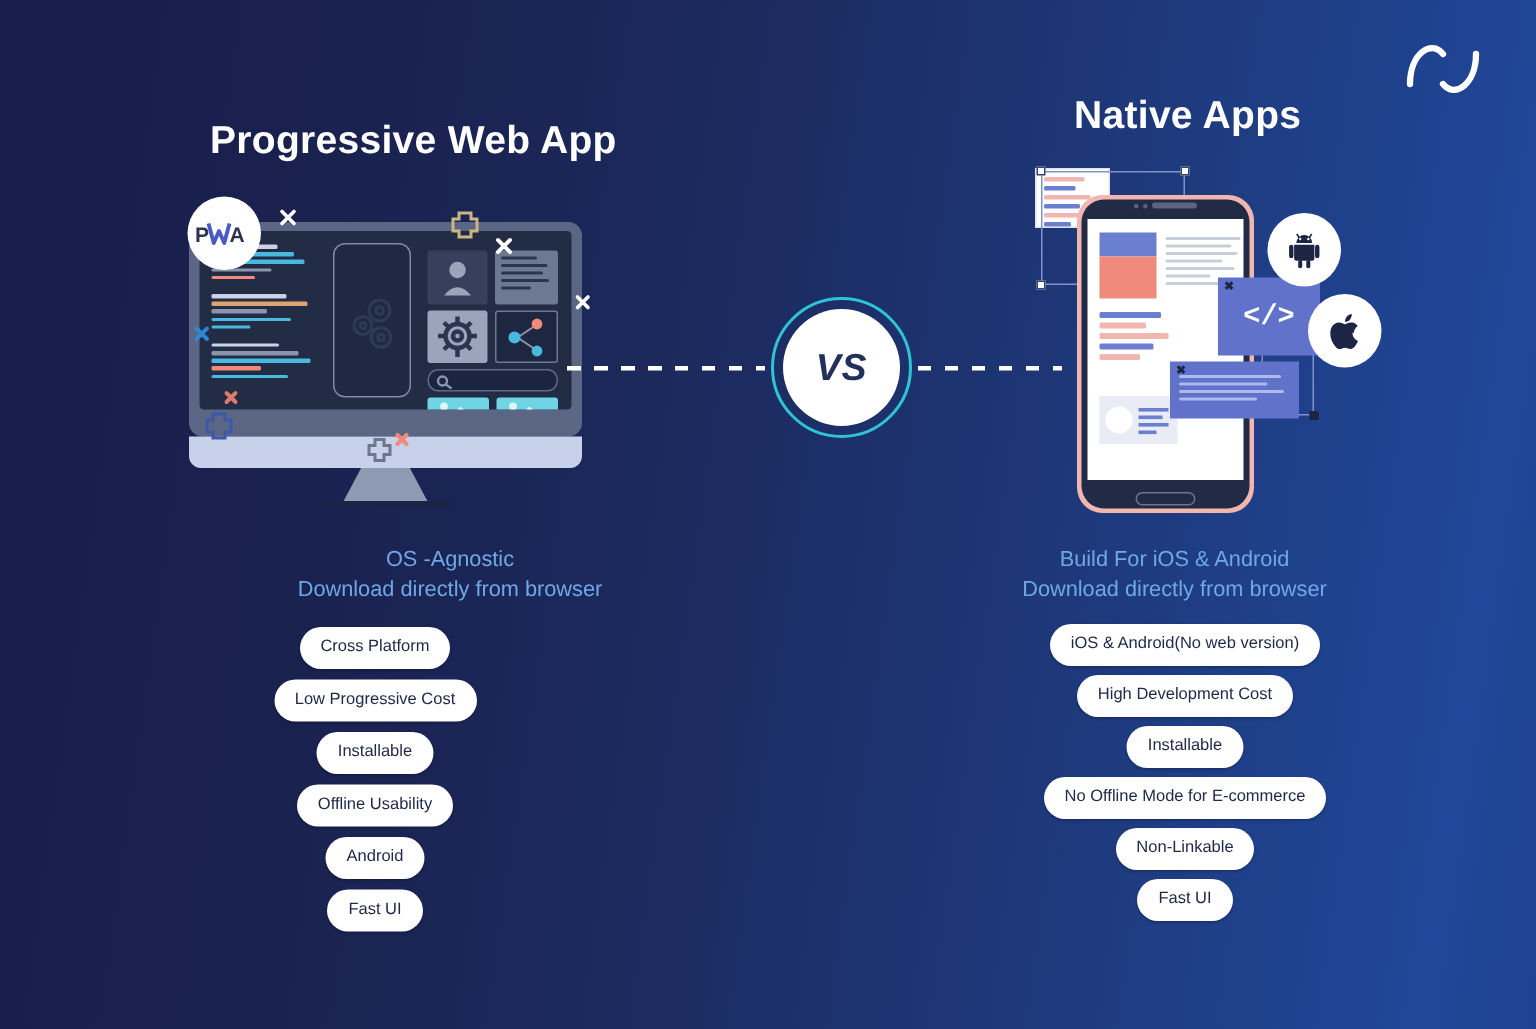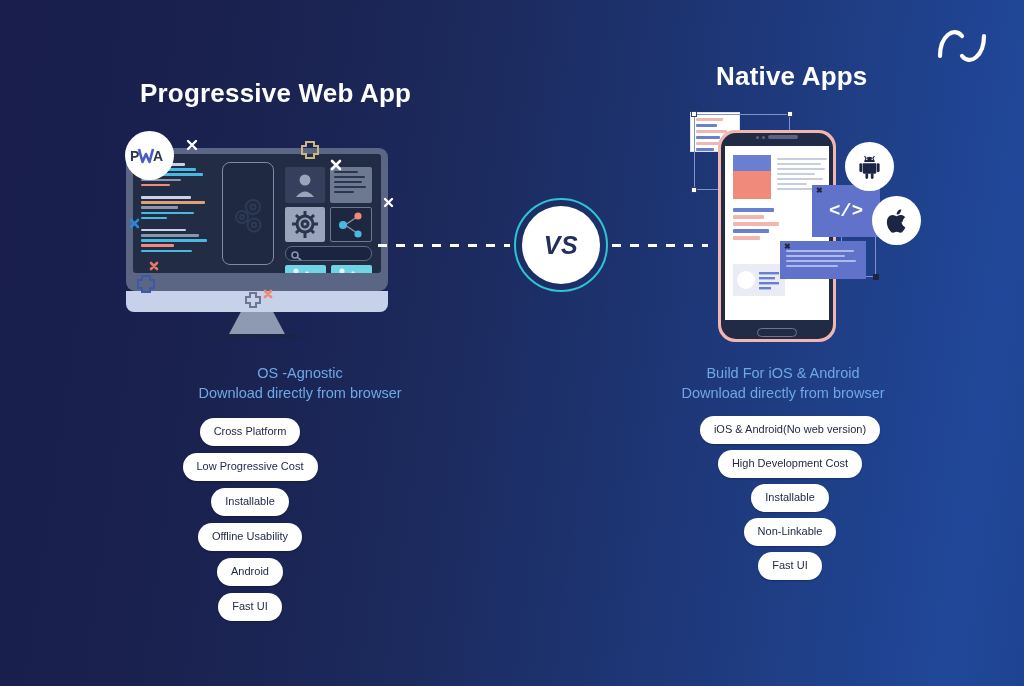--- a/index.html
+++ b/index.html
@@ -486,17 +486,18 @@
     <div class="pill">Installable</div>
     <div class="pill">Offline Usability</div>
     <div class="pill">Android</div>
     <div class="pill">Fast UI</div>
   </div>
 
   <div class="pill-col" id="pills-right">
     <div class="pill">iOS &amp; Android(No web version)</div>
     <div class="pill">High Development Cost</div>
     <div class="pill">Installable</div>
+    <div class="pill">No Offline Mode for E-commerce</div>
     <div class="pill">Non-Linkable</div>
     <div class="pill">Fast UI</div>
   </div>
 
 </div>
 
 </body></html>

